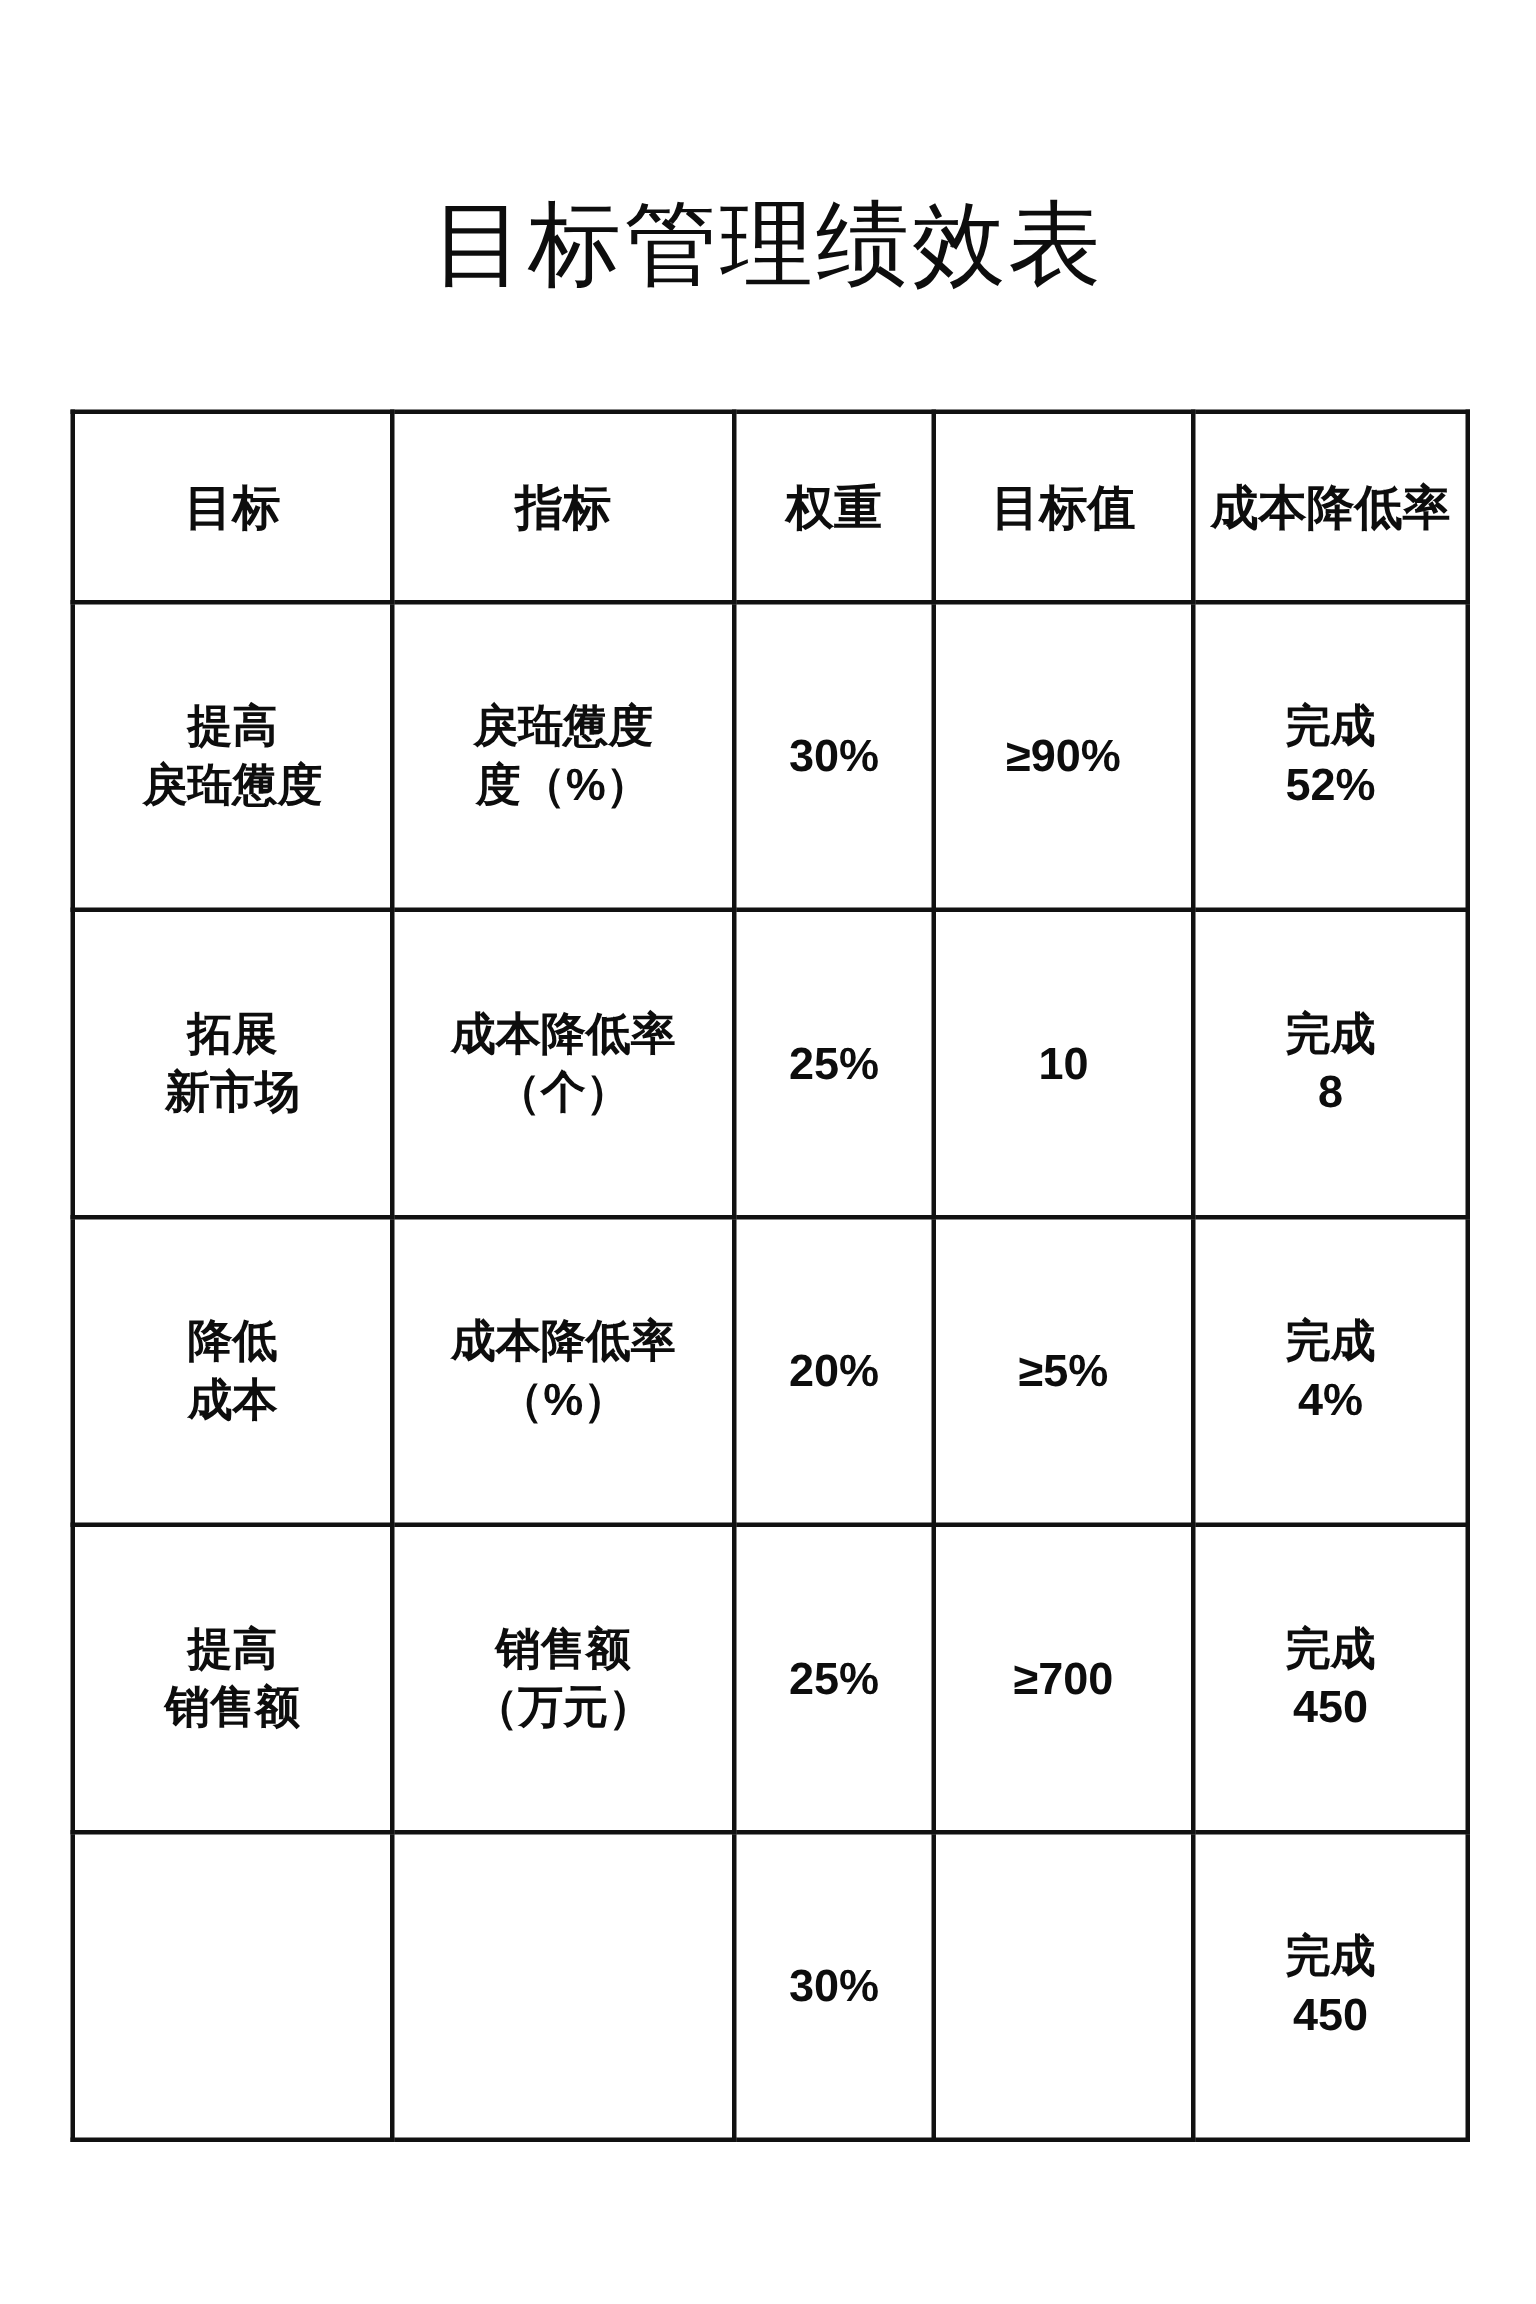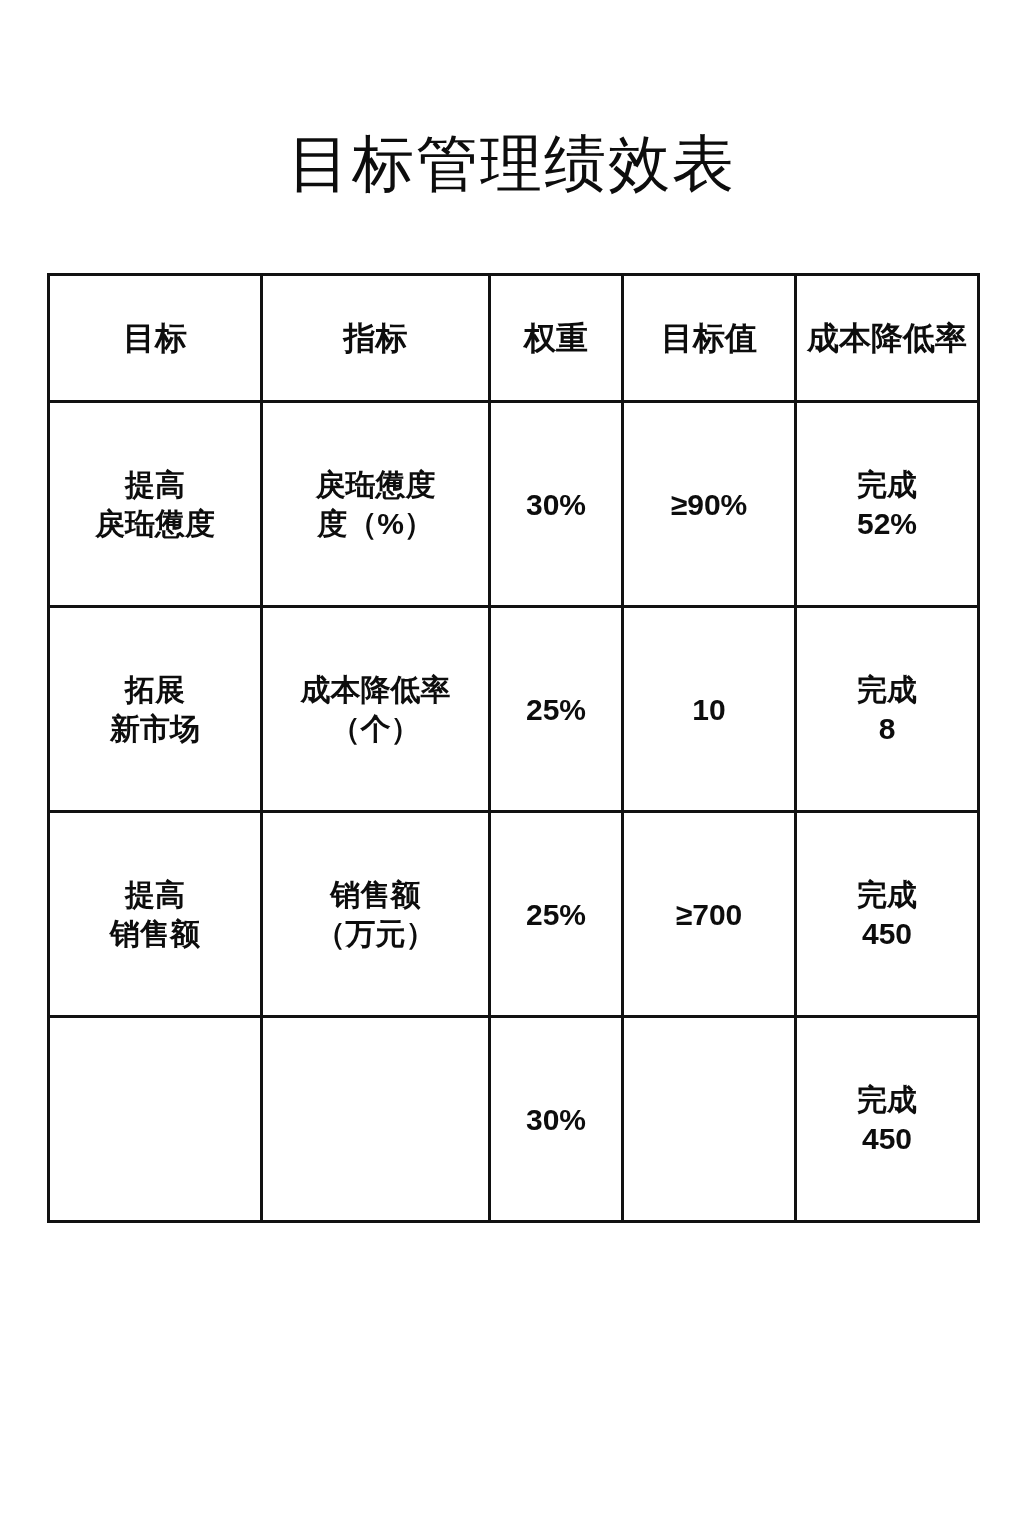--- a/index.html
+++ b/index.html
@@ -126,20 +126,36 @@
           </td>
           <td class="num-cell">25%</td>
           <td class="num-cell">10</td>
           <td>
             <span class="two-line">完成</span>
             <span class="two-line">8</span>
           </td>
         </tr>
         <tr>
           <td>
+            <span class="two-line">降低</span>
+            <span class="two-line">成本</span>
+          </td>
+          <td>
+            <span class="two-line">成本降低率</span>
+            <span class="two-line">（%）</span>
+          </td>
+          <td class="num-cell">20%</td>
+          <td class="num-cell">≥5%</td>
+          <td>
+            <span class="two-line">完成</span>
+            <span class="two-line">4%</span>
+          </td>
+        </tr>
+        <tr>
+          <td>
             <span class="two-line">提高</span>
             <span class="two-line">销售额</span>
           </td>
           <td>
             <span class="two-line">销售额</span>
             <span class="two-line">（万元）</span>
           </td>
           <td class="num-cell">25%</td>
           <td class="num-cell">≥700</td>
           <td>

